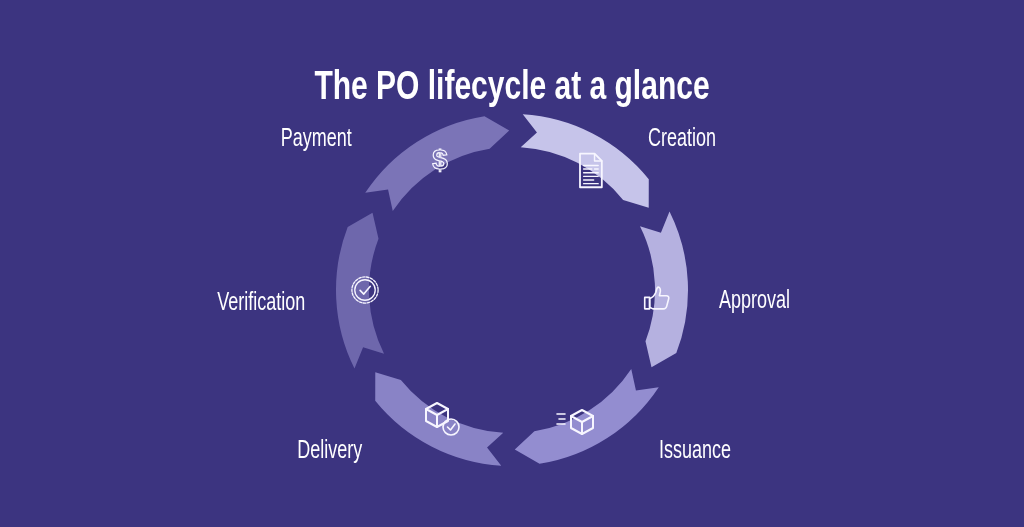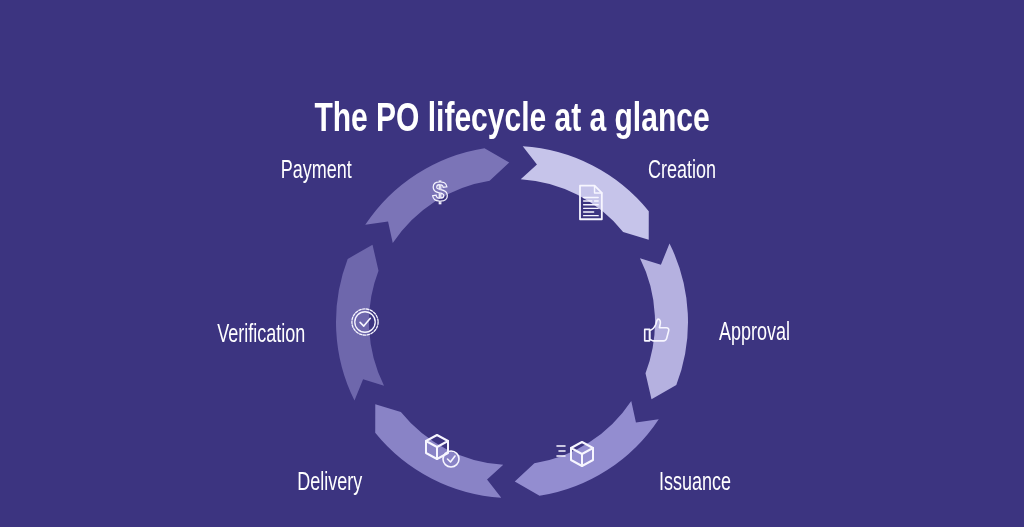--- a/index.html
+++ b/index.html
@@ -1,21 +1,21 @@
 <!DOCTYPE html>
 <html><head>
 <meta charset="utf-8">
 <style>
   html,body{margin:0;padding:0;}
   body{
     width:1024px;height:527px;overflow:hidden;position:relative;
     font-family:"Liberation Sans",sans-serif;
     background:#3c3480;
   }
-  .stage-area{position:absolute;inset:0;margin-top:32px;}
+  .stage-area{position:absolute;inset:0;}
   .page-title{
     position:absolute;top:36px;left:0;width:1024px;text-align:center;
     font-size:40px;font-weight:bold;color:#ffffff;letter-spacing:0px;
     transform:scaleX(0.75);transform-origin:center center;white-space:nowrap;
   }
   #ring-svg{position:absolute;left:0;top:0;}
   .cycle-label{
     position:absolute;color:#ffffff;font-size:25px;font-weight:500;
     white-space:nowrap;line-height:1;
   }

